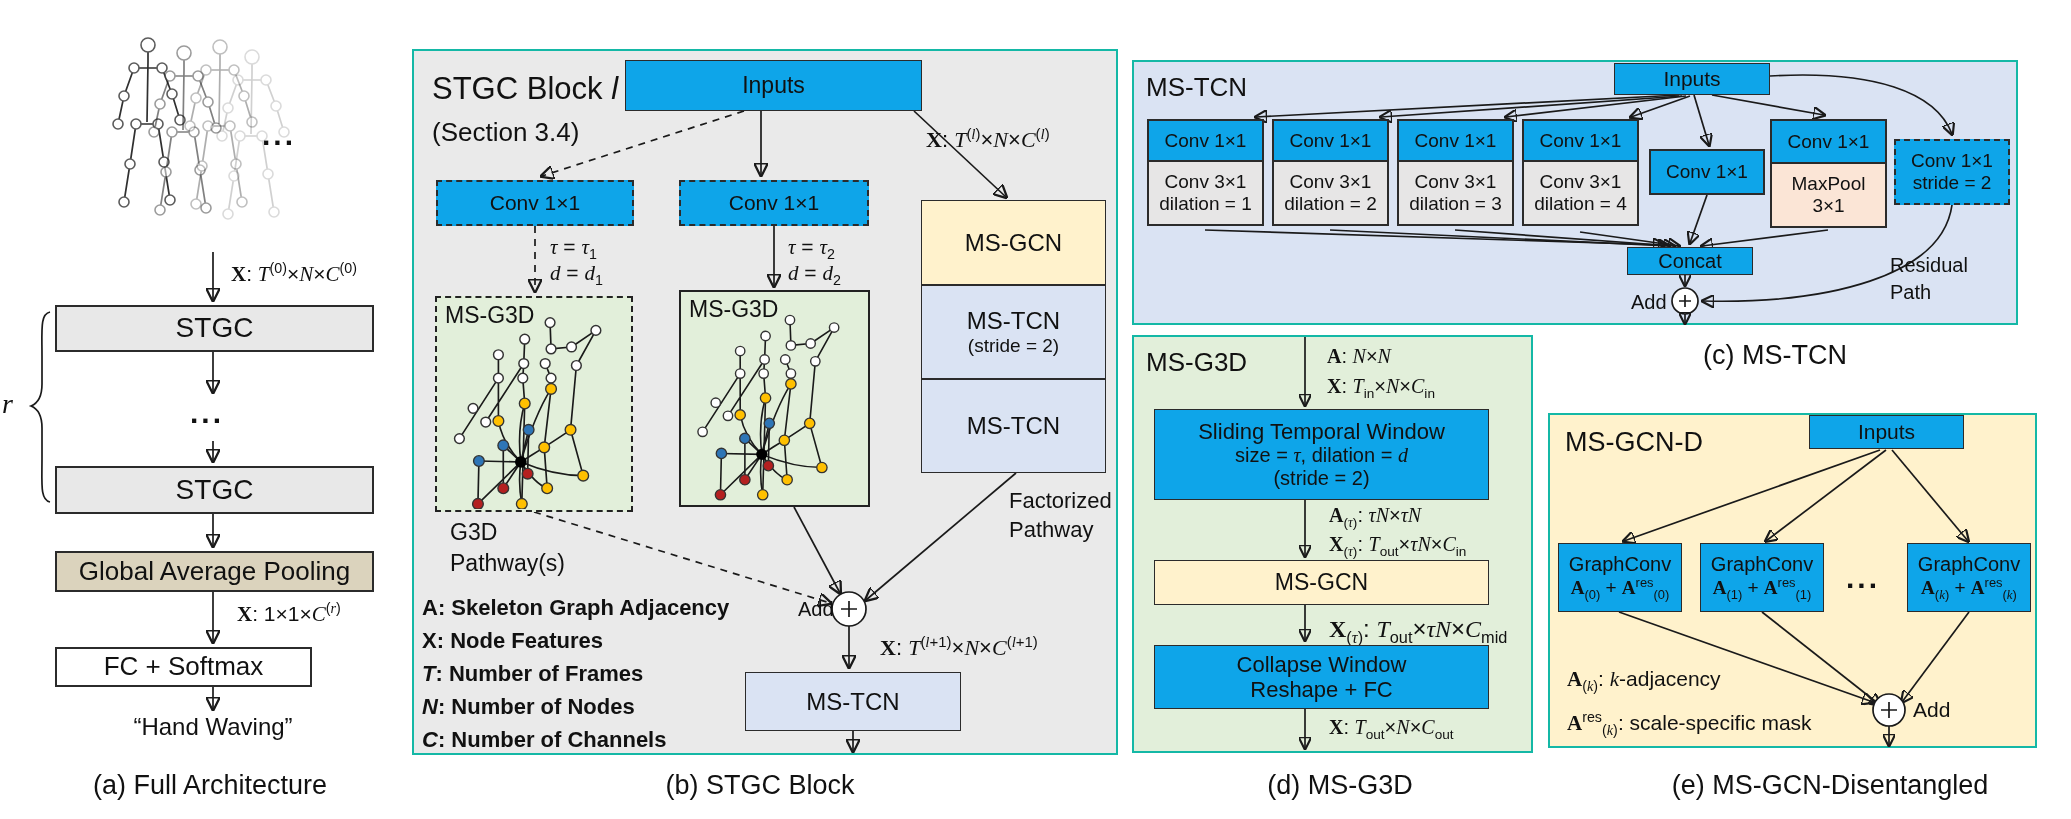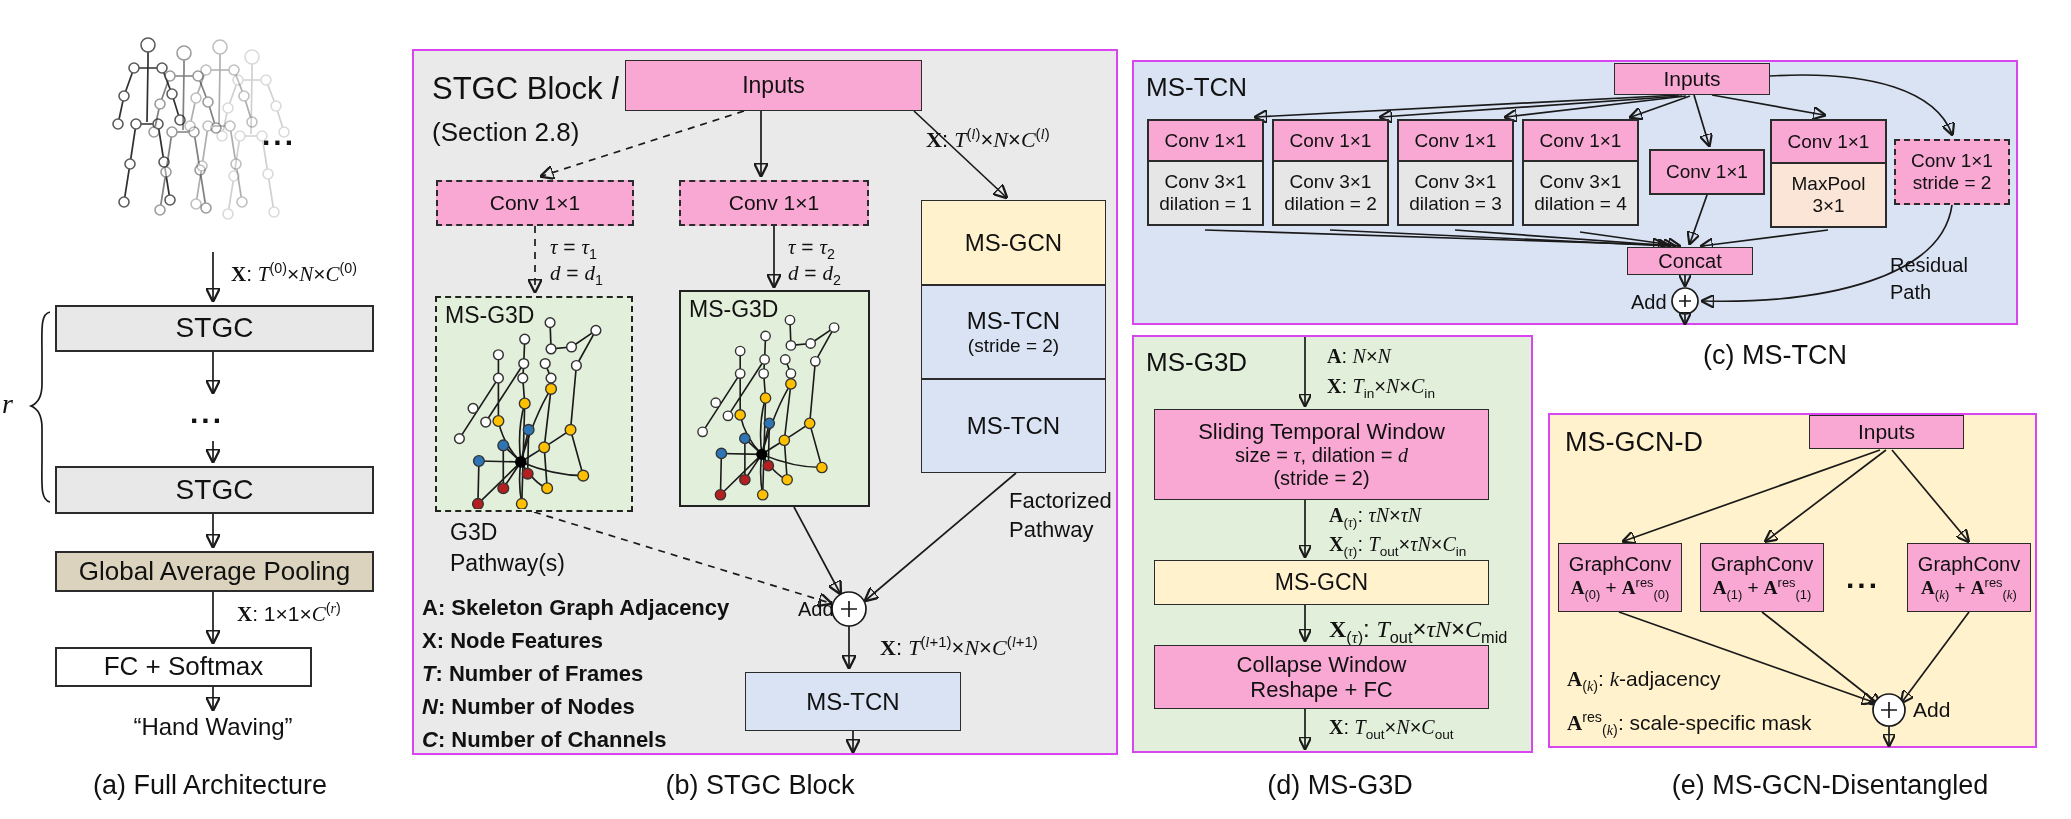--- a/index.html
+++ b/index.html
@@ -1,20 +1,20 @@
 <!DOCTYPE html>
 <html><head>
 <meta charset="utf-8">
 <style>
   html,body{margin:0;padding:0;background:#fff;}
   #stage{position:relative;width:2071px;height:819px;background:#fff;overflow:hidden;
          font-family:"Liberation Sans",sans-serif;color:#111;}
   .abs{position:absolute;}
-  .panel{position:absolute;border:2px solid #d946ef;box-sizing:border-box;}
-  .box{position:absolute;box-sizing:border-box;border:2px solid #2b2b2b;background:#f9a8d4;
+  .panel{position:absolute;border:2px solid #14b8a6;box-sizing:border-box;}
+  .box{position:absolute;box-sizing:border-box;border:2px solid #2b2b2b;background:#0ea5e9;
        display:flex;flex-direction:column;align-items:center;justify-content:center;
        text-align:center;line-height:1.15;}
   .dashedbox{border-style:dashed;}
   .lbl{position:absolute;white-space:nowrap;}
   .math{font-size:21px;}
   .math i, .math b{font-family:"Liberation Serif",serif;}
   .math sub,.math sup{font-size:0.68em;}
   .caption{position:absolute;font-size:27px;text-align:center;white-space:nowrap;}
   .ptitle{position:absolute;font-size:26px;white-space:nowrap;}
   svg{position:absolute;left:0;top:0;}
@@ -95,21 +95,21 @@
       <path d="M360,175 L360,235" marker-end="url(#arrB)"></path>
       <path class="dash" d="M120,461 L416,552" marker-end="url(#arrB)"></path>
       <path d="M380,456 L426,542" marker-end="url(#arrB)"></path>
       <path d="M602,422 L452,549" marker-end="url(#arrB)"></path>
       <circle cx="435" cy="558" r="17" fill="#fff" stroke="#1a1a1a" stroke-width="1.7"></circle>
       <path d="M427,558 L443,558 M435,550 L435,566"></path>
       <path d="M435,575 L435,616" marker-end="url(#arrB)"></path>
       <path d="M439,680 L439,700" marker-end="url(#arrB)"></path>
     </svg>
     <div class="ptitle" style="left:18px;top:20px;font-size:31px;">STGC Block <i>l</i></div>
-    <div class="ptitle" style="left:18px;top:66px;font-size:26px;">(Section 2.8)</div>
+    <div class="ptitle" style="left:18px;top:66px;font-size:26px;">(Section 3.4)</div>
     <div class="box" style="left:211px;top:9px;width:297px;height:51px;font-size:23px;border-width:1.5px;">Inputs</div>
     <div class="box dashedbox" style="left:22px;top:129px;width:198px;height:46px;font-size:21px;">Conv 1×1</div>
     <div class="box dashedbox" style="left:265px;top:129px;width:190px;height:46px;font-size:21px;">Conv 1×1</div>
     <div class="lbl math" style="left:136px;top:184px;"><i>τ</i> = <i>τ</i><sub>1</sub></div>
     <div class="lbl math" style="left:136px;top:210px;"><i>d</i> = <i>d</i><sub>1</sub></div>
     <div class="lbl math" style="left:374px;top:184px;"><i>τ</i> = <i>τ</i><sub>2</sub></div>
     <div class="lbl math" style="left:374px;top:210px;"><i>d</i> = <i>d</i><sub>2</sub></div>
 
     <div class="abs" style="left:21px;top:245px;width:198px;height:216px;background:#E2EFDA;border:2.5px dashed #222;box-sizing:border-box;">
       <svg viewBox="0 0 198 216" width="193" height="211">

